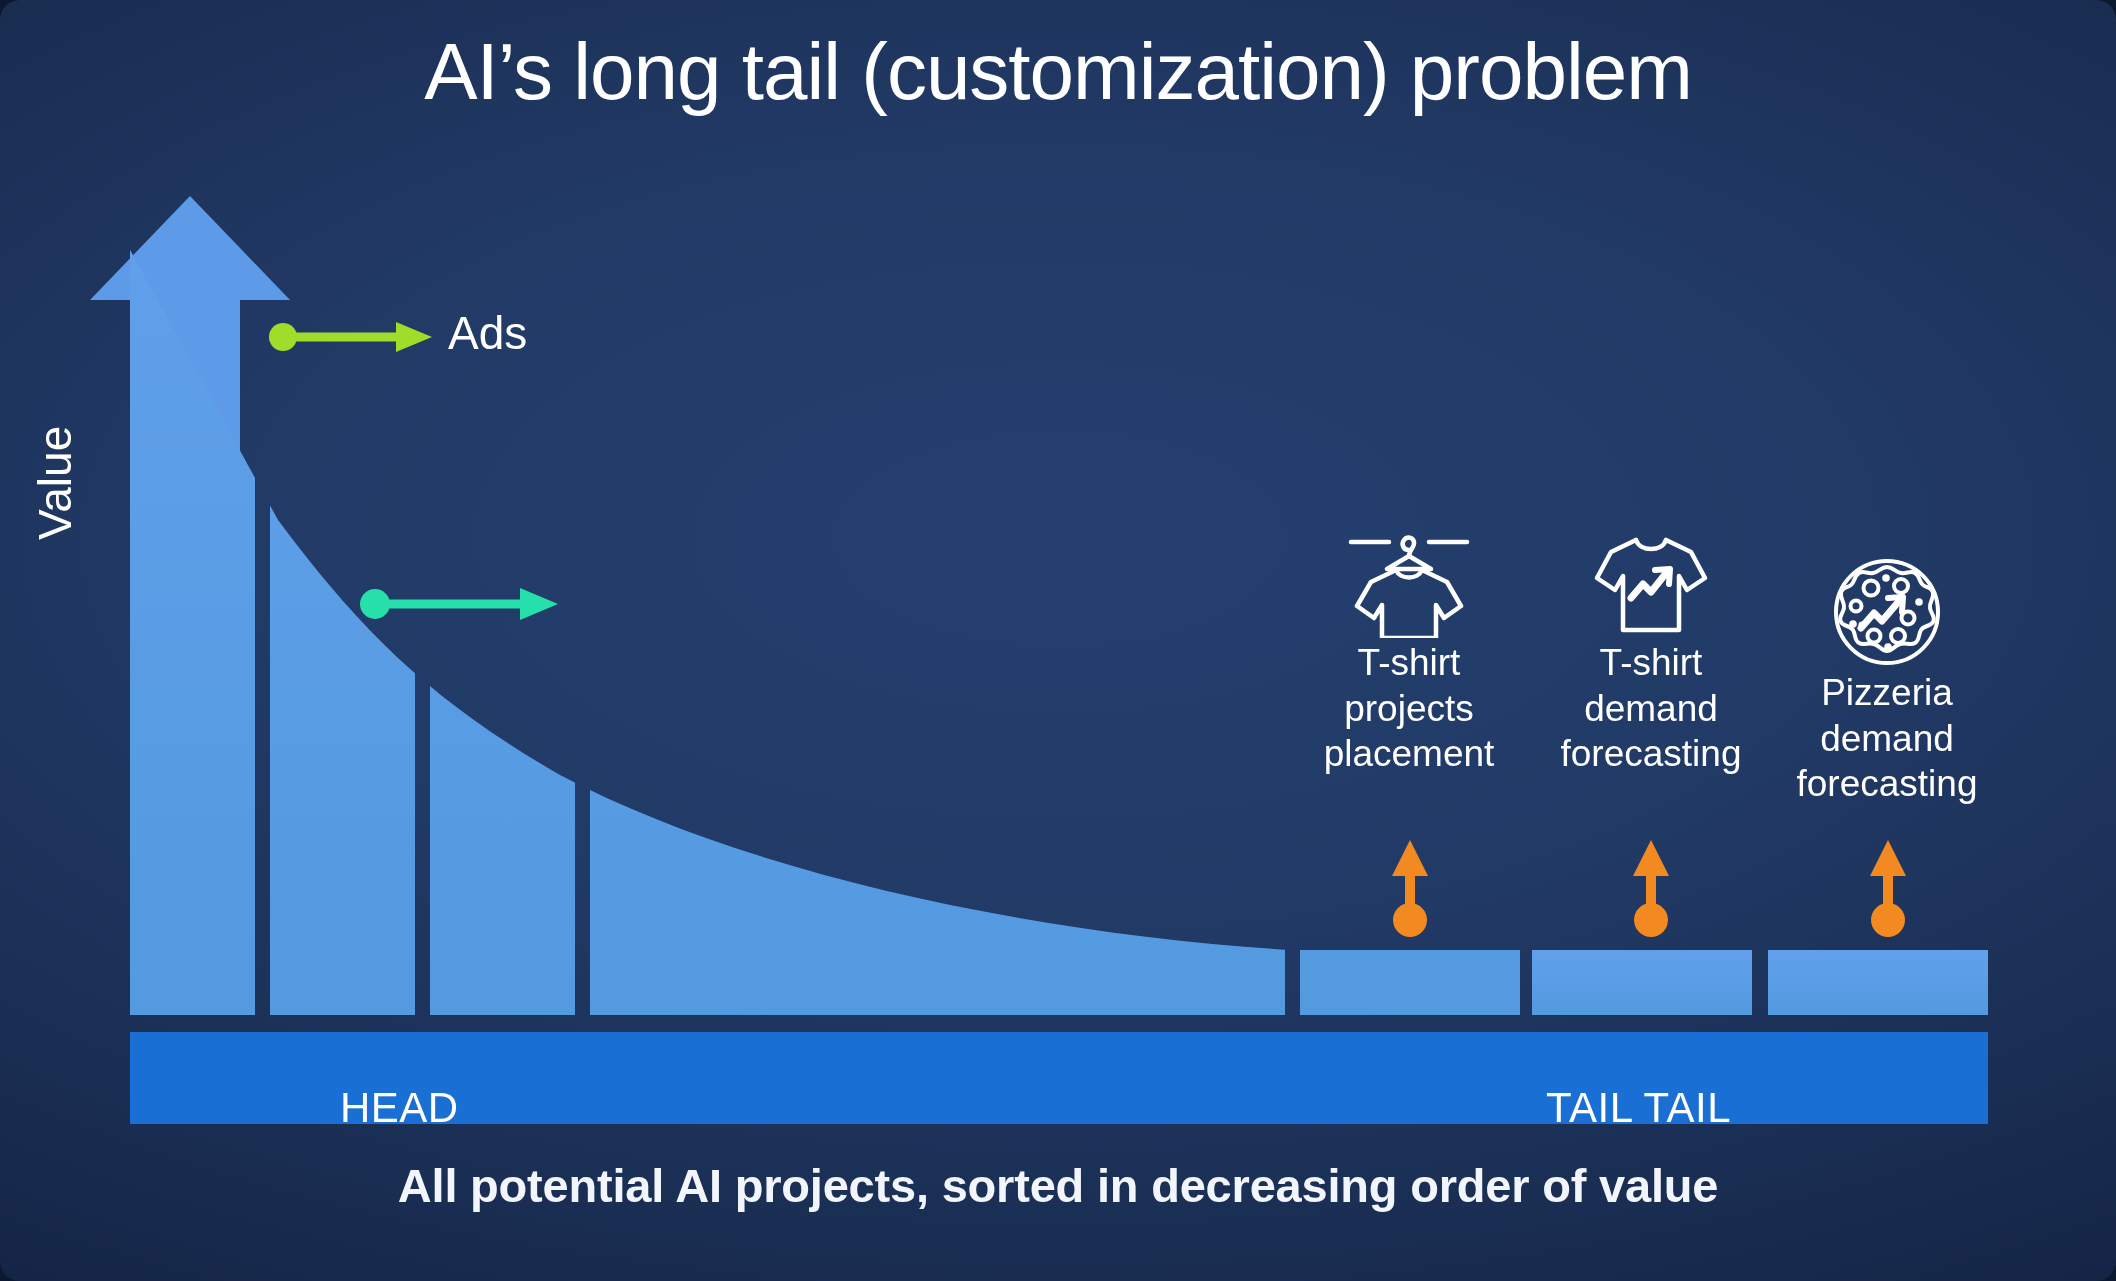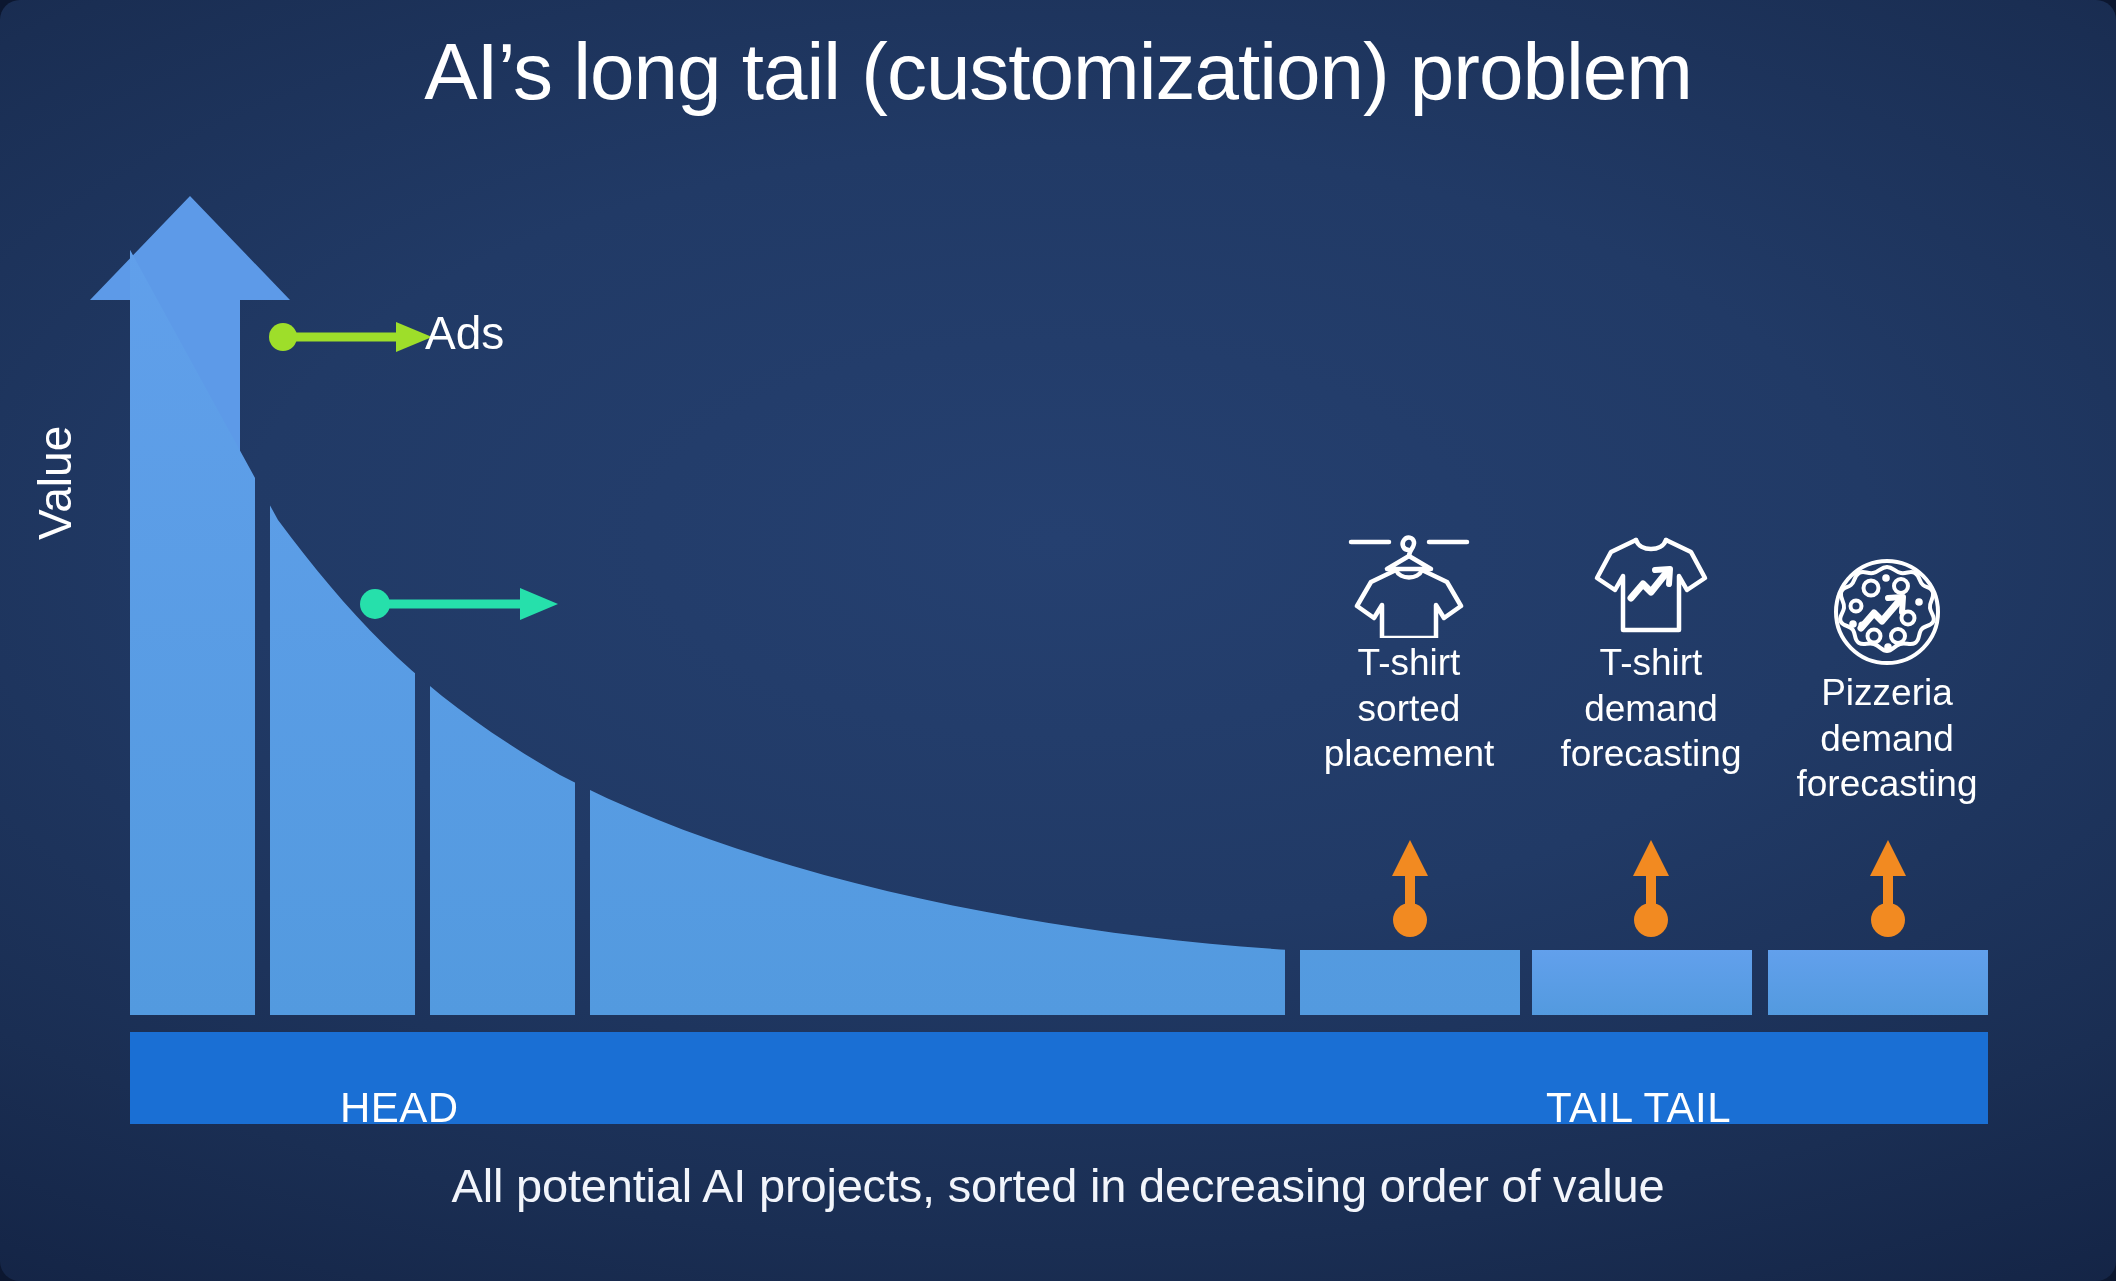--- a/index.html
+++ b/index.html
@@ -36,21 +36,21 @@
   }
   
   #caption {
     position: absolute;
     top: 1158px;
     left: 0;
     width: 100%;
     text-align: center;
     color: #f2f5fb;
     font-size: 47px;
-    font-weight: 400;
+    font-weight: 700;
     letter-spacing: -0.2px;
     white-space: nowrap;
   }
   
   #value-label {
     position: absolute;
     left: 28px;
     top: 540px;
     color: #ffffff;
     font-size: 46px;
@@ -66,21 +66,21 @@
     width: 2116px;
     height: 1281px;
   }
   
   .callout-text {
     position: absolute;
     color: #ffffff;
     font-size: 46px;
     white-space: nowrap;
   }
-  #ads-text  { left: 425px; top: 306px; }
+  #ads-text  { left: 448px; top: 306px; }
   #web-text  { left: 576px; top: 572px; }
 
   
   .band-label {
     position: absolute;
     color: #ffffff;
     font-size: 42px;
     letter-spacing: 0.5px;
     white-space: nowrap;
     top: 1059px;
@@ -202,21 +202,21 @@
 
         <path d="M66 30 L44 43 L88 43 Z"></path>
 
         <path d="M53 44 C57 54 75 54 79 44"></path>
 
         <path d="M53 44 L28 56 L14 80 L31 92 L39 79 L39 112 L93 112 L93 79 L101 92 L118 80 L104 56 L79 44"></path>
       </svg>
     </div>
     <div class="tail-label">
       <span>T-shirt</span><br>
-      <span>sorted</span><br>
+      <span>projects</span><br>
       <span>placement</span>
     </div>
   </div>
 
   <div class="tail-item" id="tail-item-1">
     <div class="icon-wrap">
       <svg width="120" height="112" viewBox="0 0 120 112" fill="none" stroke="#ffffff" stroke-width="4.5" stroke-linecap="round" stroke-linejoin="round">
 
         <path d="M45 14 C49 26 71 26 75 14"></path>
 

